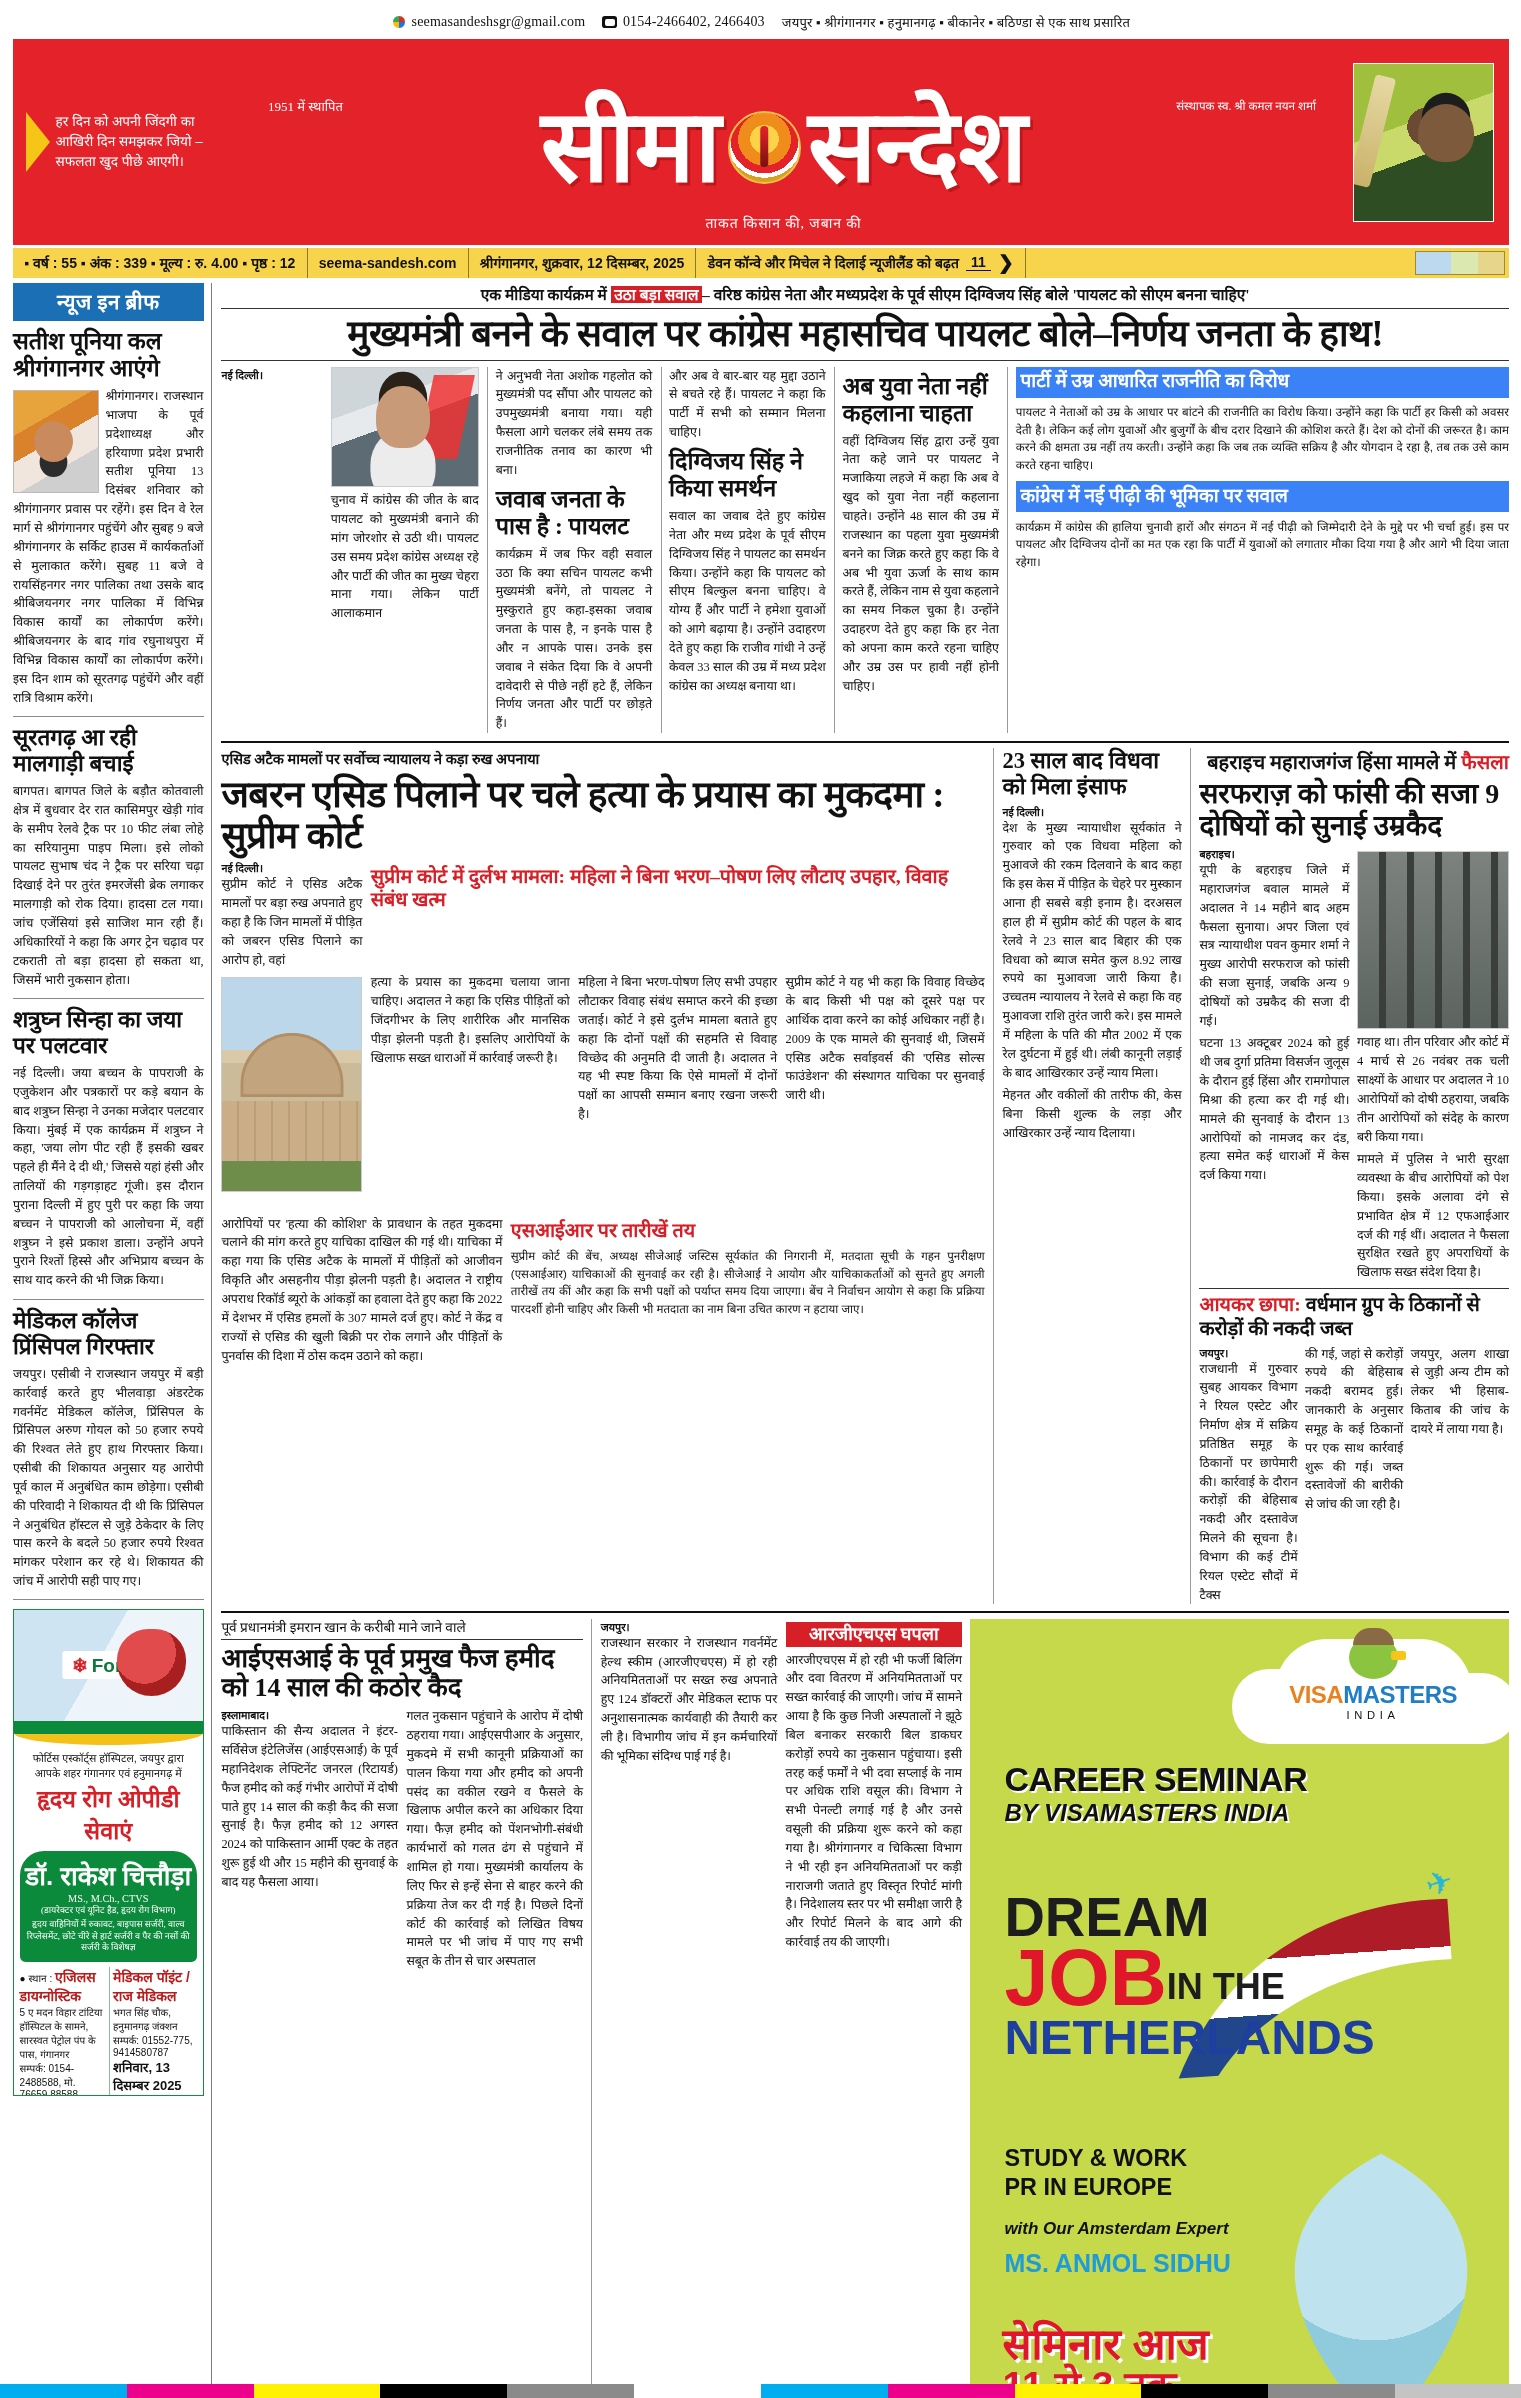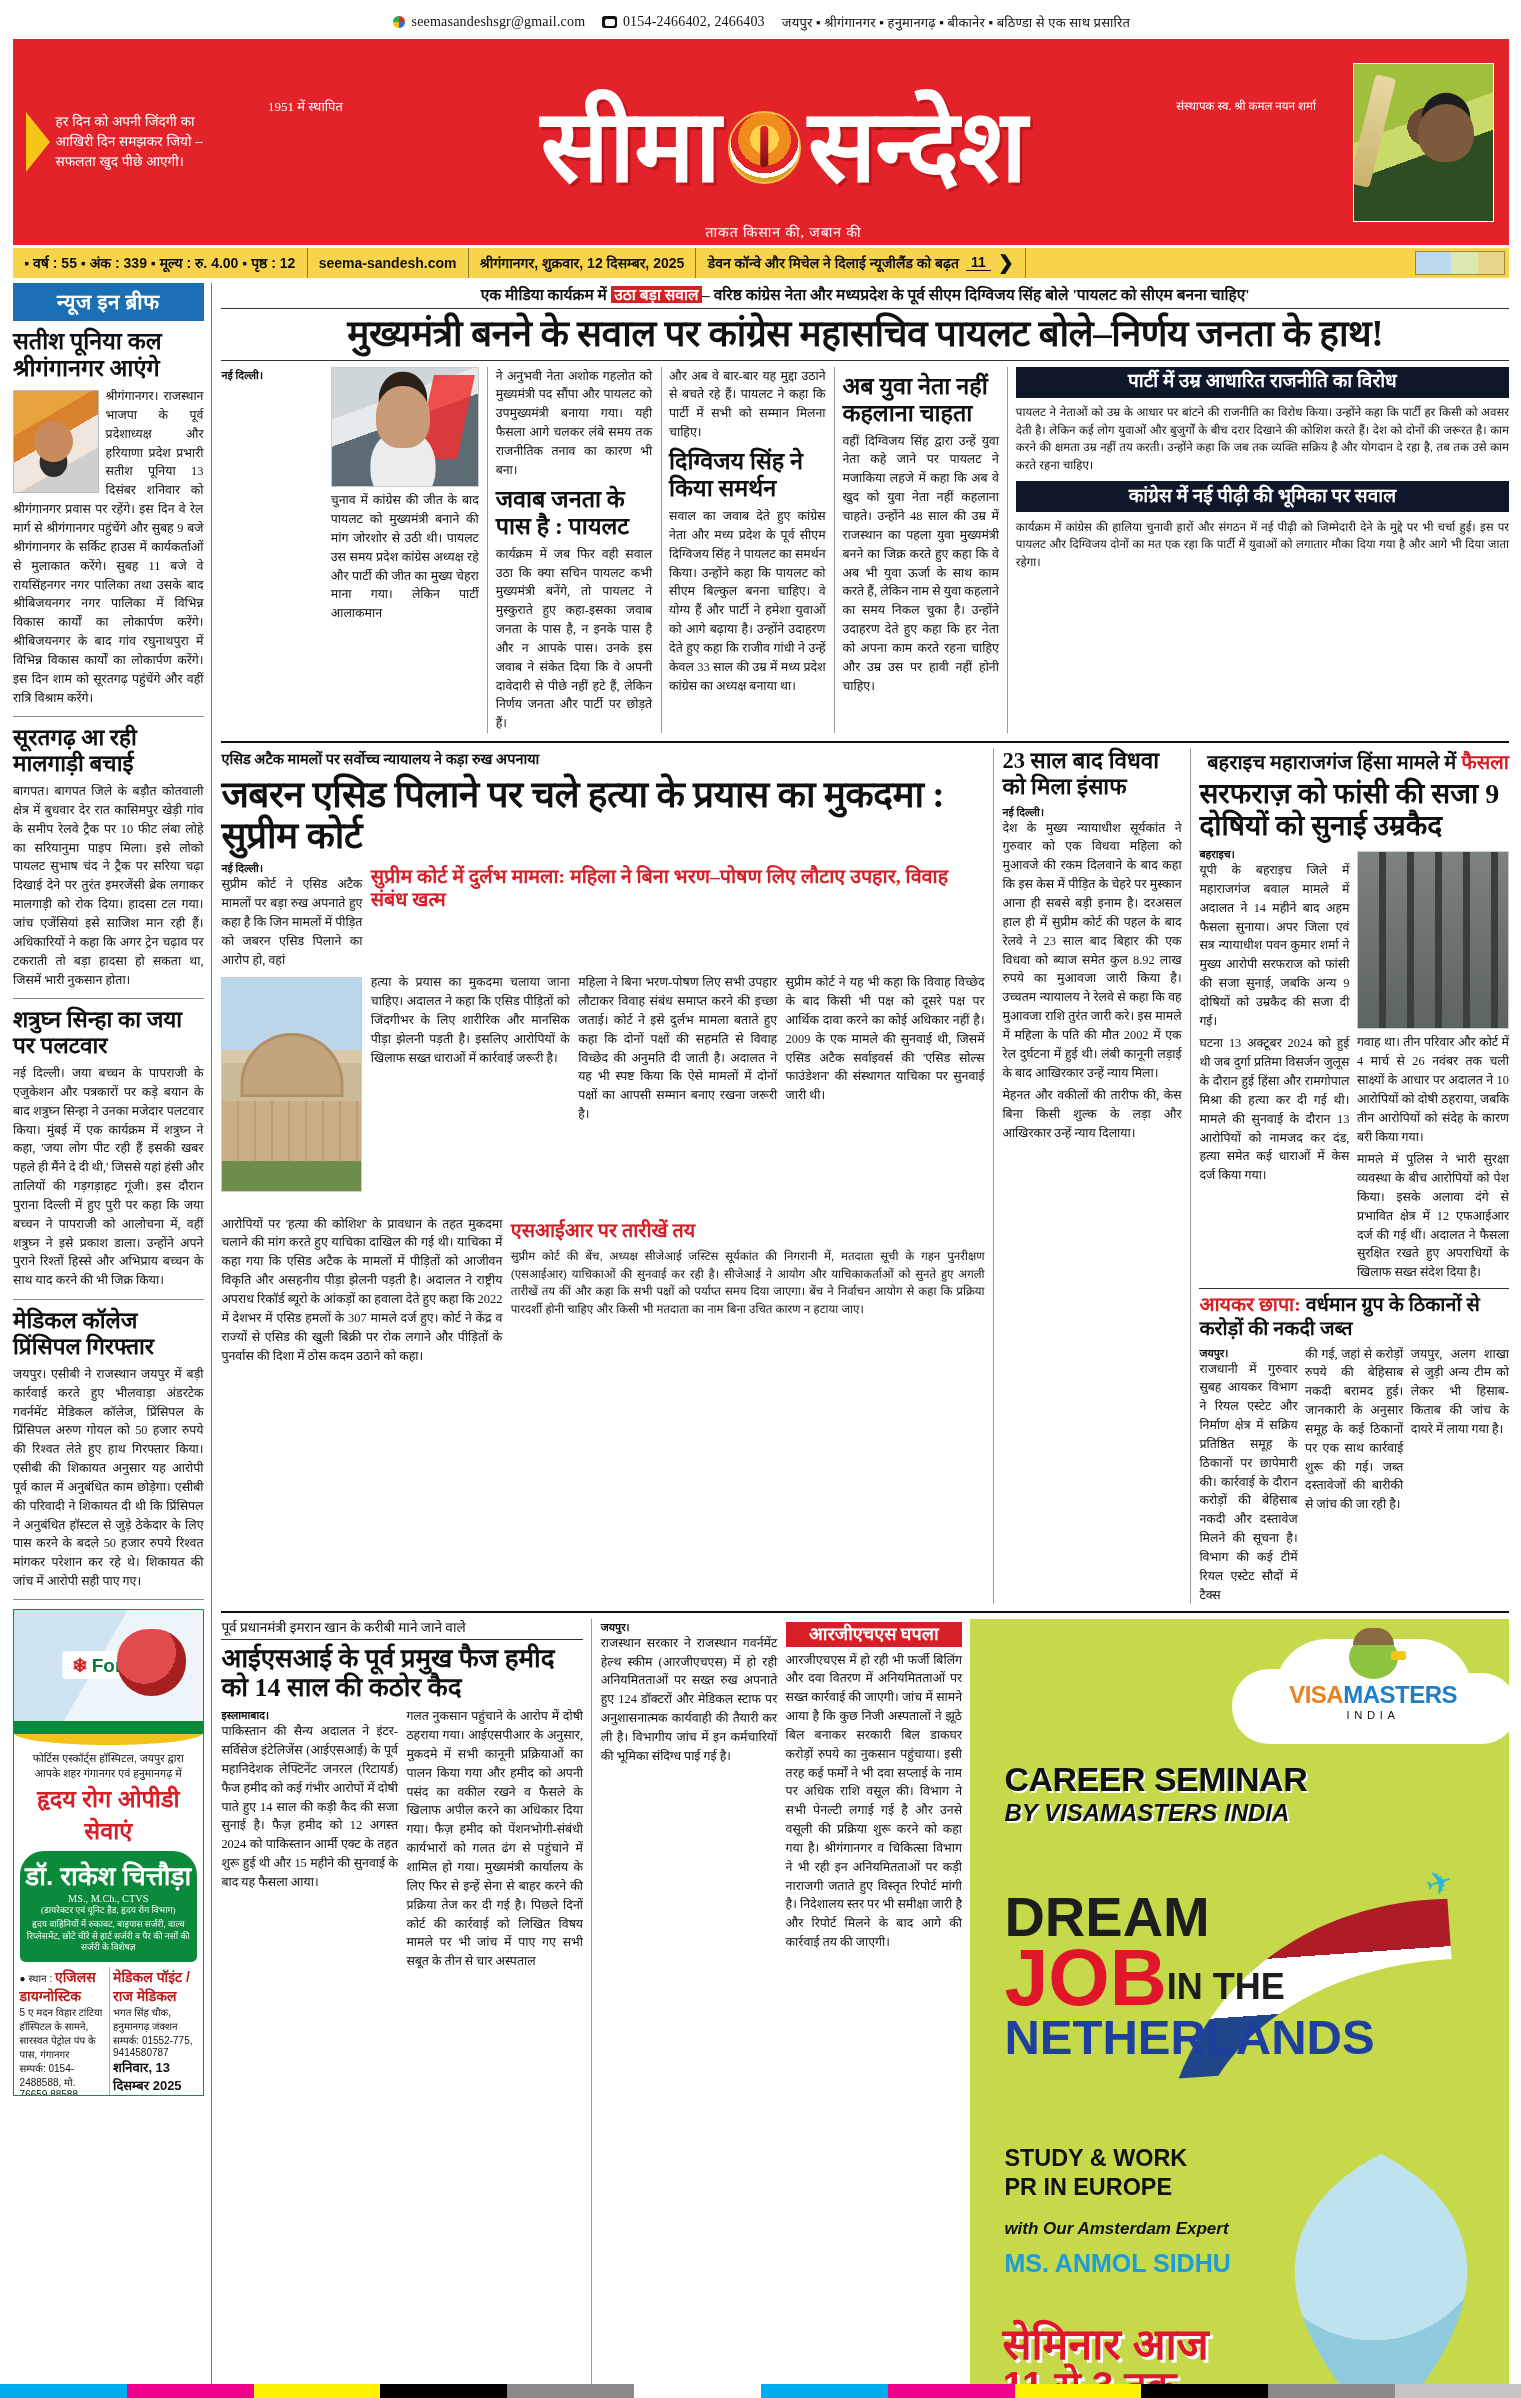--- a/index.html
+++ b/index.html
@@ -56,21 +56,21 @@
   .mast-emblem{
     width:73px;height:73px;border-radius:50%;
     background: radial-gradient(circle at 50% 38%, #ffd24a 0 26%, #f08c1c 26% 48%, #e3222a 48% 62%, #fff 62% 70%, #d9a020 70% 100%);
     border:2.8px solid #f3c04a; flex:none; position:relative; margin:0 1.9px;
   }
   .mast-emblem:after{
     content:""; position:absolute; left:50%; top:18%; transform:translateX(-50%);
     width:7.5px;height:60%; background:linear-gradient(#e3222a,#7a1010); border-radius:3.7px;
   }
   .mast-sub{
-    position:absolute; bottom:4px; left:50%; transform:translateX(-50%);
+    position:absolute; bottom:13px; left:50%; transform:translateX(-50%);
     color:#fff; font-size:14px; letter-spacing:0.9px;
   }
   .mast-photo{
     width:141px;height:159px;margin-right:15px;flex:none;border:1.9px solid #fff;
     background:
       radial-gradient(circle at 52% 40%, #6b4a33 0 16%, transparent 16%),
       linear-gradient(160deg,#9fbf3d 0 38%, #c9d96a 38% 56%, #2f4d22 56% 100%);
     position:relative; overflow:hidden;
   }
   .mast-photo:before{
@@ -150,21 +150,21 @@
   }
   .pilot-photo:after{
     content:""; position:absolute; left:30%; top:16%; width:54px;height:62px;border-radius:48% 48% 42% 42%;
     background:#c89a78; box-shadow:0 -17px 0 -2.8px #2a2118, 0 49px 0 5.6px #ececec;
   }
   .pilot-photo:before{
     content:""; position:absolute; right:8%; top:6%; width:41px;height:84px; background:#e33;
     transform:skewX(-12deg); opacity:.85;
   }
   .bluebox{
-    background:#0f172a; color:#fff; font-weight:700; font-size:19px; text-align:center;
+    background:#3b82f6; color:#fff; font-weight:700; font-size:19px; text-align:left;
     padding:3.7px 4.7px 5.6px; line-height:1.15; margin:0 0 5.6px;
   }
 
   
   .block2{ display:flex; margin-top:7.5px; border-top:2.8px solid #111; padding-top:5.6px; }
   .b2-left{ flex:1; padding-right:8.4px; }
   .b2-mid{ width:197px; flex:none; padding:0 8.4px; border-left:0.9px solid #9a9a9a;}
   .b2-right{ width:319px; flex:none; padding-left:8.4px; border-left:0.9px solid #9a9a9a;}
   .acid-head{
     font-size:37px; font-weight:700; line-height:1.12; letter-spacing:-0.5px; margin:2.8px 0 3.7px;

